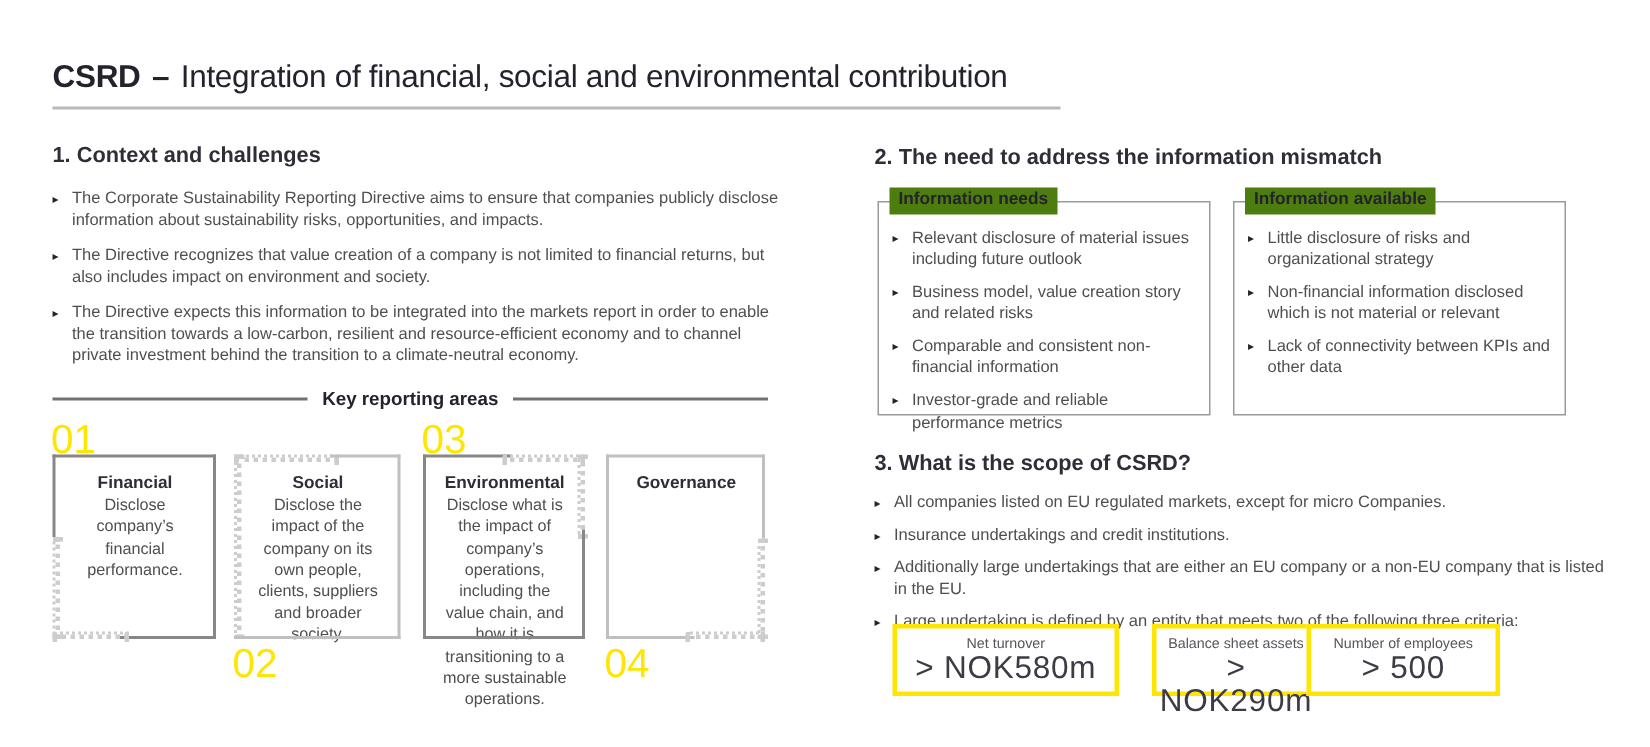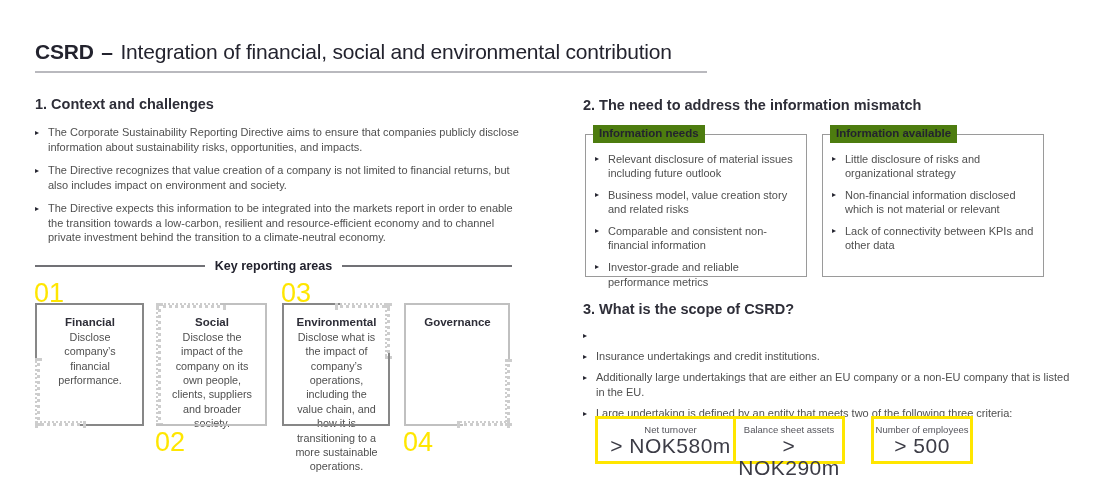--- a/index.html
+++ b/index.html
@@ -54,22 +54,22 @@
   .infobox .bullet .marker{padding-top:2px;}
 
   
   #sec3{position:absolute;left:583px;top:301px;width:490px;}
   #sec3 .bullets{margin-top:11px;gap:7px;}
 
   
   .criterion{position:absolute;top:416px;height:48px;border:3px solid #ffe600;
              box-sizing:border-box;background:#fff;text-align:center;}
   .criterion.c1{left:595px;width:151px;}
-  .criterion.c2{left:733px;width:112px;}
-  .criterion.c3{left:871px;width:102px;}
+  .criterion.c2{left:768px;width:112px;}
+  .criterion.c3{left:871px;width:129px;}
   .criterion .clabel{font-size:9.5px;color:#55555c;margin-top:6px;line-height:1.1;}
   .criterion .cvalue{font-size:21px;color:#3c3c46;letter-spacing:0.5px;line-height:1.05;}
 </style>
 </head>
 <body>
 
 <div class="page">
 
   <h1 class="title">
     <span class="brand">CSRD</span>
@@ -197,20 +197,21 @@
         <span>Lack of connectivity between KPIs and other data</span>
       </div>
     </div>
   </div>
 
   <div id="sec3">
     <h2 class="sec-heading">3. What is the scope of CSRD?</h2>
     <div class="bullets">
       <div class="bullet">
         <span class="marker">▸</span>
+        <span>All companies listed on EU regulated markets, except for micro Companies.</span>
       </div>
       <div class="bullet">
         <span class="marker">▸</span>
         <span>Insurance undertakings and credit institutions.</span>
       </div>
       <div class="bullet">
         <span class="marker">▸</span>
         <span>Additionally large undertakings that are either an EU company or a non-EU company that is listed in the EU.</span>
       </div>
       <div class="bullet">

